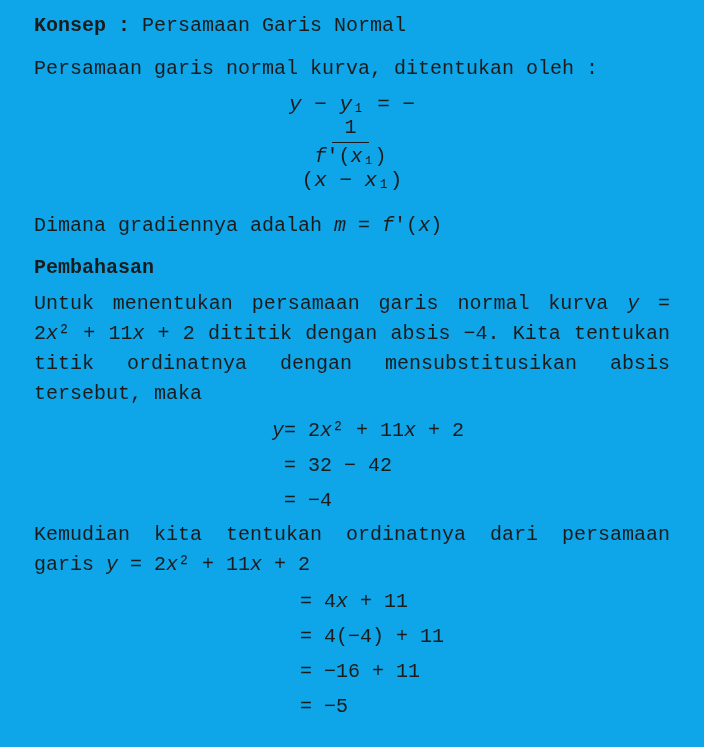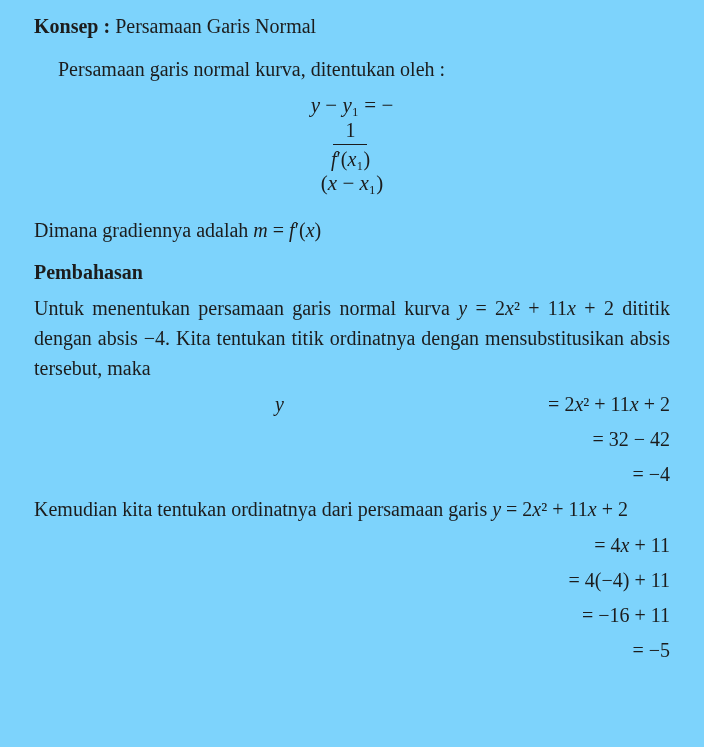--- a/index.html
+++ b/index.html
@@ -6,30 +6,30 @@
     margin: 0;
     padding: 0;
     background: #ffffff;
   }
   .page {
     position: relative;
     width: 704px;
     height: 747px;
     box-sizing: border-box;
     padding: 12px 34px 0 34px;
-    background: #7dd3fc;
+    background: #0ea5e9;
     color: #1c1c1c;
-    font-family: Liberation Serif, serif;
+    font-family: Liberation Mono, monospace;
     font-size: 20px;
     overflow: hidden;
   }
   p { margin: 0; line-height: 30px; }
   .concept-line { margin-bottom: 15px; line-height: 28px; }
   .concept-line b { font-weight: bold; }
-  .intro { margin-bottom: 8px; line-height: 28px; margin-left: 24px; }
+  .intro { margin-bottom: 8px; line-height: 28px; }
   .bold-heading { font-weight: bold; margin: 14px 0 7px 0; line-height: 28px; }
   .just { text-align: justify; }
   .note-line { margin-top: 20px; line-height: 28px; }
 
   
   .formula {
     display: flex;
     justify-content: center;
     align-items: center;
     font-size: 21px;
@@ -50,21 +50,21 @@
 
   
   .eqblock { margin: 4px 0 2px 0; }
   .eq-row { display: flex; line-height: 35px; }
   .eq-lhs {
     display: inline-block;
     width: var(--lhsw, 250px);
     text-align: right;
     flex: 0 0 auto;
   }
-  .eq-rhs { flex: 1 1 auto; text-align: right; }
+  .eq-rhs { flex: 1 1 auto; }
 
   
   [data-math] i { font-style: italic; }
 </style>
 </head>
 <body>
 
 <div class="page">
 
   <p class="concept-line"><b>Konsep :</b><span> Persamaan Garis Normal</span></p>

